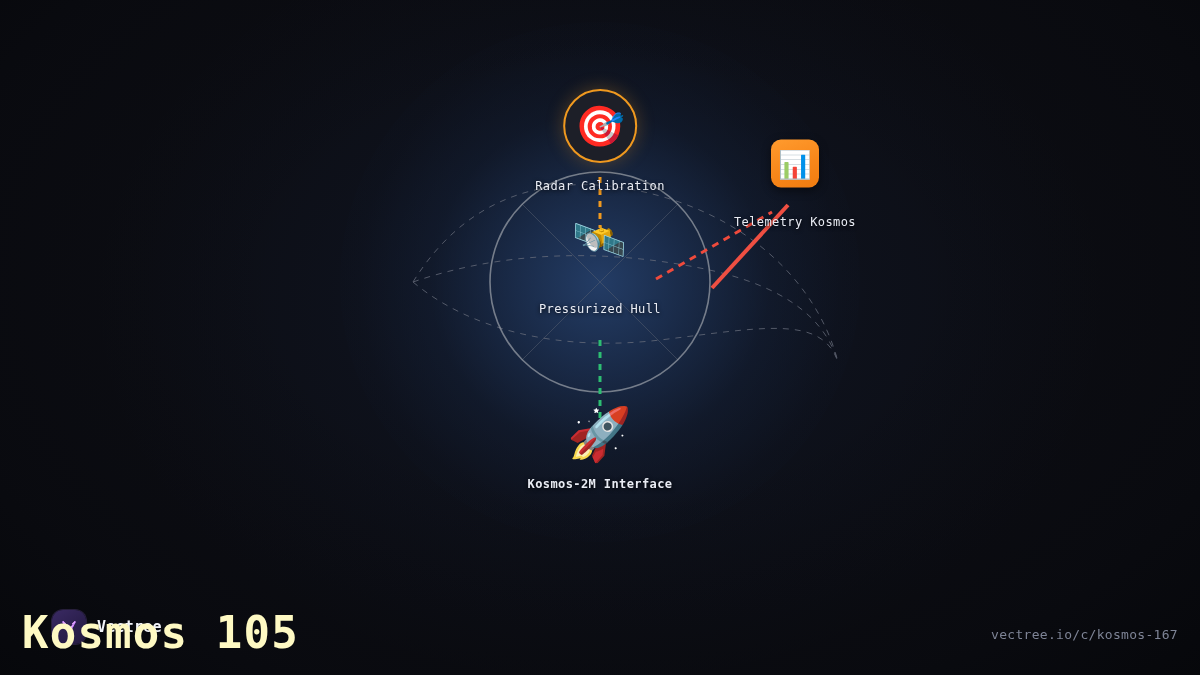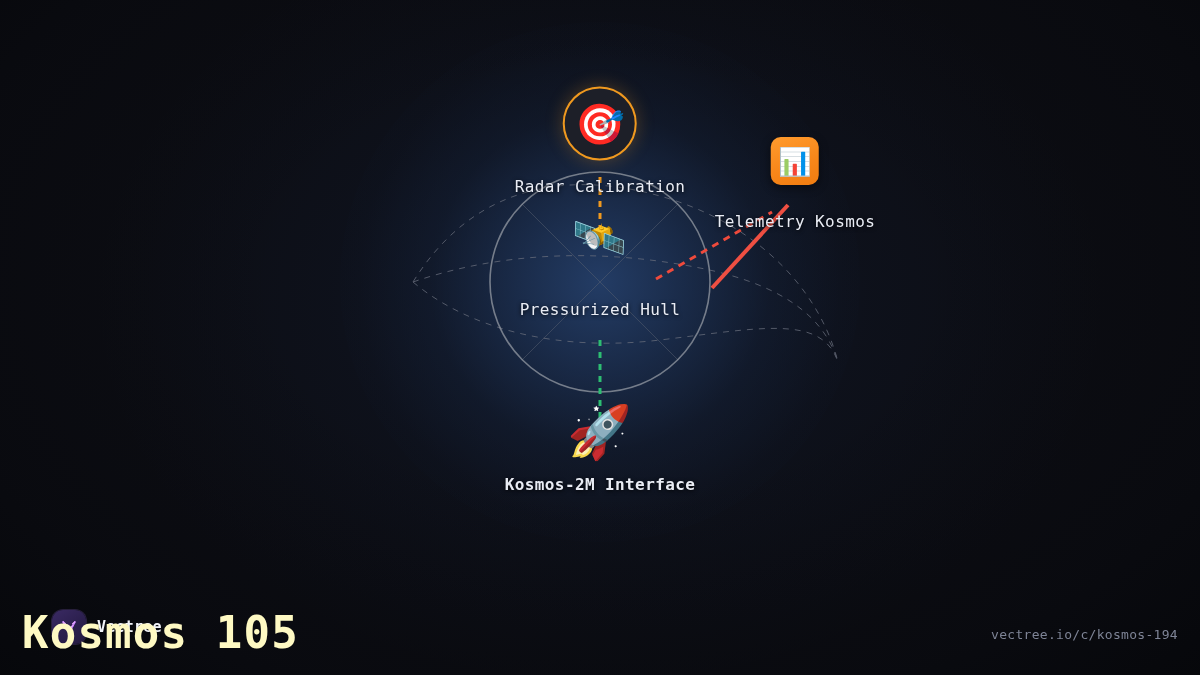--- a/index.html
+++ b/index.html
@@ -104,21 +104,21 @@
 
   .chip-bare-lg {
     width:66px; height:66px;
     background:transparent;
     font-size:52px;
   }
 
   .node-label {
     margin-top:8px;
     font-family:"DejaVu Sans Mono","Liberation Mono",monospace;
-    font-size:16px;
+    font-size:12px;
     letter-spacing:0.4px;
     color:#e9ecf4;
     white-space:nowrap;
     text-shadow:0 1px 4px rgba(0,0,0,0.9);
   }
 
   
   #node-radar      { left:600px; top:141px; }
   #node-radar .node-label { margin-top:16px; }
 
@@ -248,17 +248,17 @@
           <path d="M19 6 L16.4 8.2" stroke="#e4a6ff" stroke-width="1.6" stroke-linecap="round"></path>
           <path d="M9.3 11.5 L7.2 10.4" stroke="#e4a6ff" stroke-width="1.4" stroke-linecap="round"></path>
           <path d="M14.7 11.5 L16.8 10.4" stroke="#e4a6ff" stroke-width="1.4" stroke-linecap="round"></path>
         </svg>
       </div>
       <div id="brand-name">Vectree</div>
     </div>
 
     <div id="page-title">Kosmos 105</div>
 
-    <div id="permalink">vectree.io/c/kosmos-194</div>
+    <div id="permalink">vectree.io/c/kosmos-167</div>
 
   </div>
 
 </div>
 
 </body></html>

